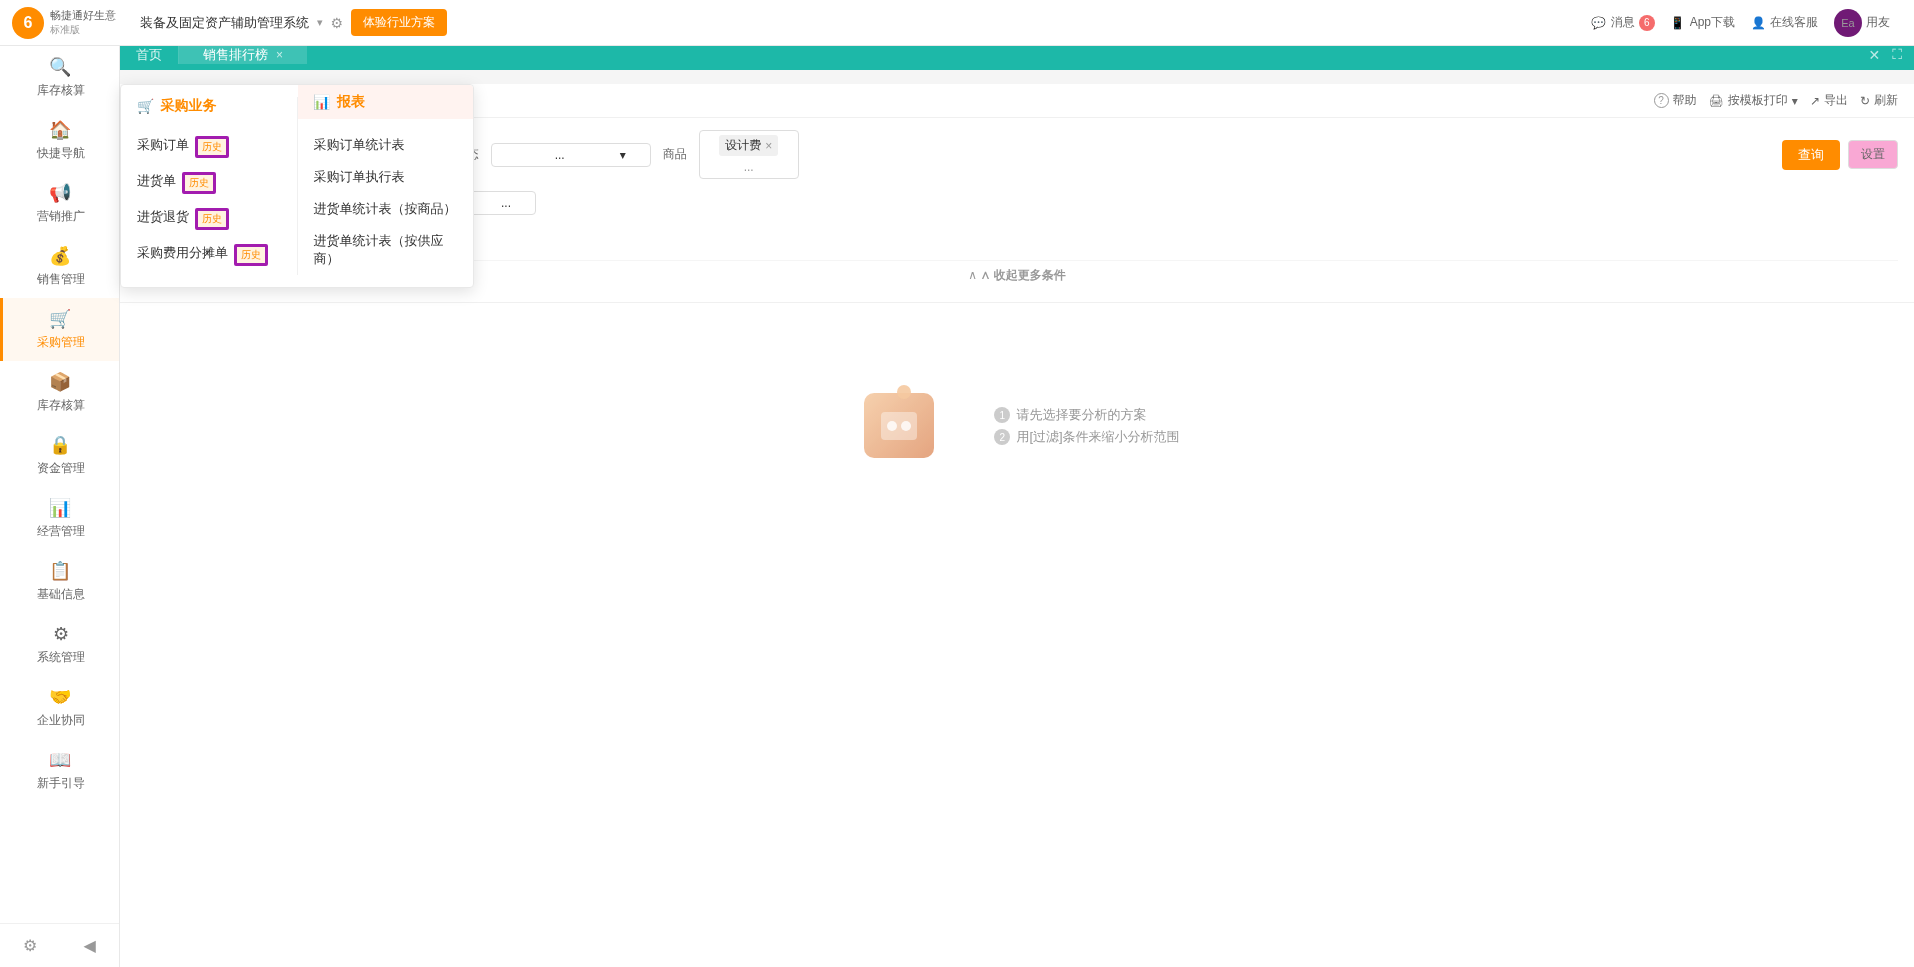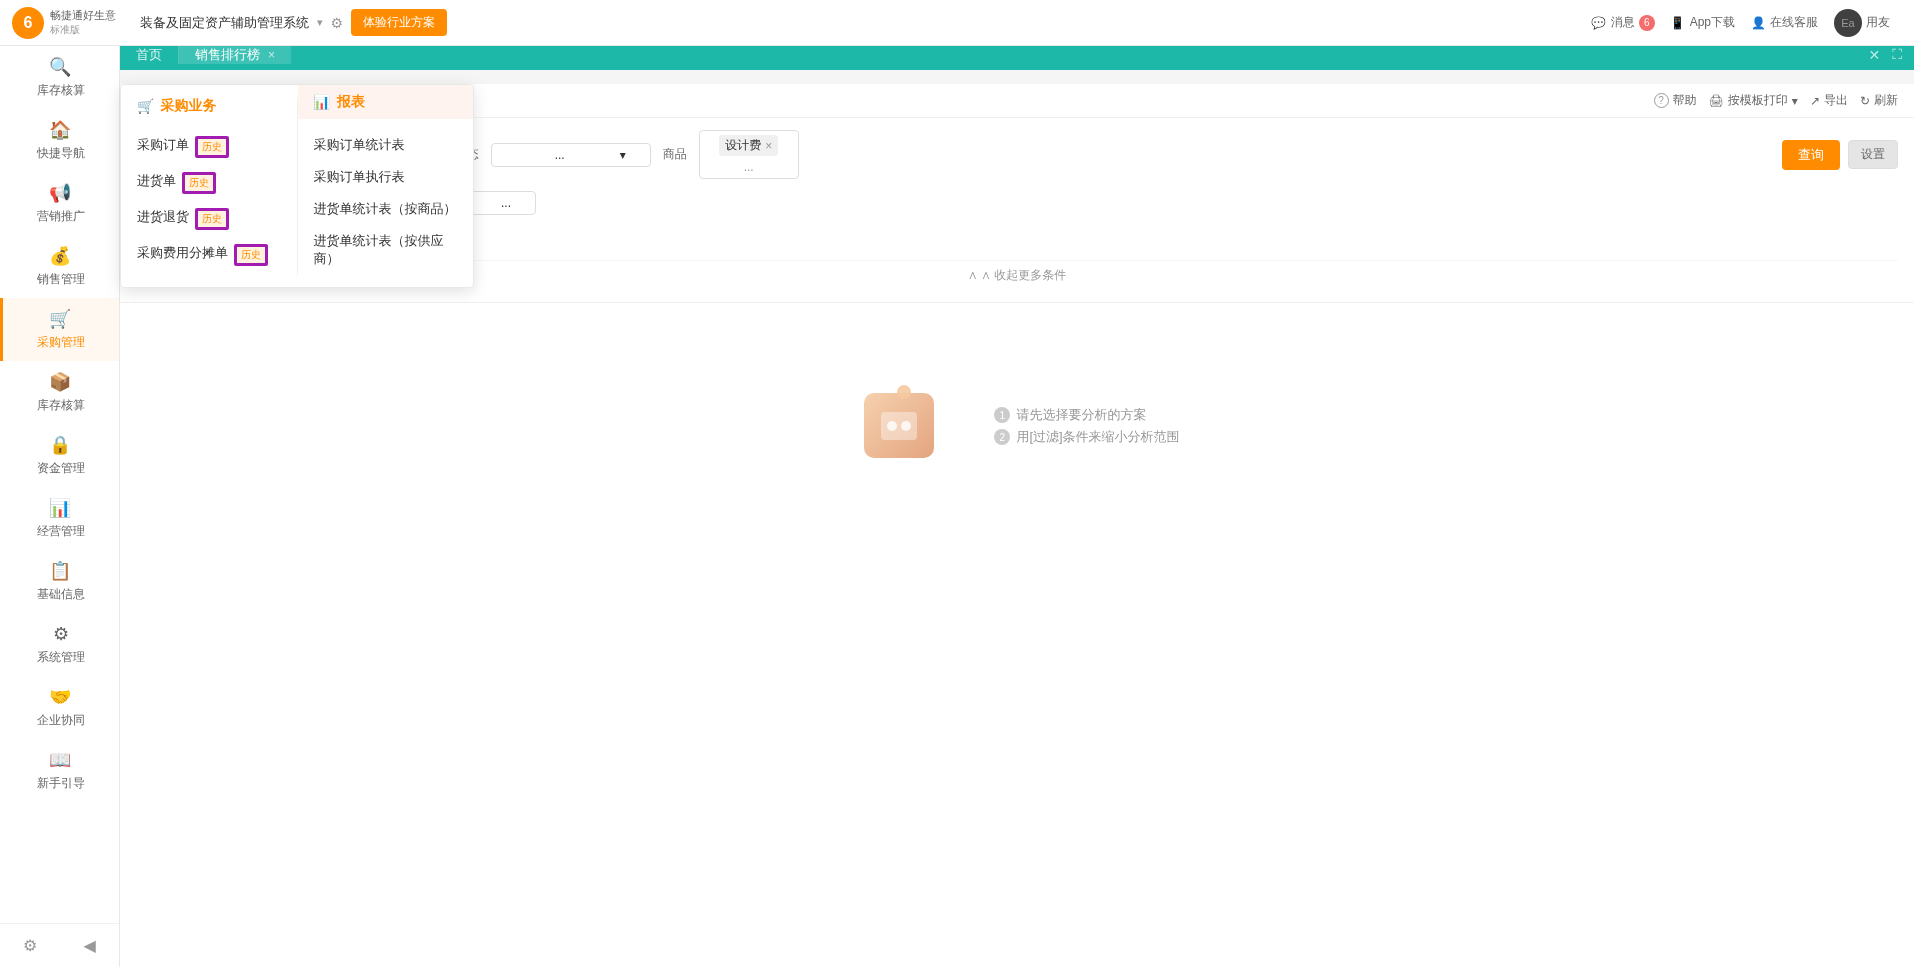--- a/index.html
+++ b/index.html
@@ -49,21 +49,21 @@
     }
     .top-right-item {
       display: flex; align-items: center; gap: 4px;
       color: #666; font-size: 12px; cursor: pointer;
     }
     .msg-badge {
       background: #f56c6c; color: #fff;
       border-radius: 50%; width: 16px; height: 16px;
       font-size: 10px; display: flex; align-items: center; justify-content: center;
     }
-    .avatar { width: 28px; height: 28px; background: #404040; border-radius: 50%; display: flex; align-items: center; justify-content: center; color: #999; text-align: right; }
+    .avatar { width: 28px; height: 28px; background: #701a75; border-radius: 50%; display: flex; align-items: center; justify-content: center; color: #999; text-align: right; }
 
     
     .sidebar {
       width: 120px;
       background: #fff;
       position: fixed;
       top: 46px; left: 0; bottom: 0;
       border-right: 1px solid #e8e8e8;
       z-index: 90;
       display: flex; flex-direction: column;
@@ -92,21 +92,21 @@
       display: flex; align-items: flex-start;
       z-index: 80;
     }
     .tab-home {
       padding: 0 16px; display: flex; align-items: center;
       color: rgba(255,255,255,0.85); font-size: 13px; cursor: pointer;
       border-right: 1px solid rgba(255,255,255,0.2);
     }
     .tab-active {
       background: rgba(255,255,255,0.15);
-      padding: 0 16px; display: flex; align-items: center;
+      padding: 0 24px; display: flex; align-items: center;
       color: #fff; font-size: 13px; cursor: pointer; gap: 8px;
     }
     .tab-close { color: rgba(255,255,255,0.7); font-size: 12px; }
     .tab-bar-right {
       margin-left: auto; display: flex; align-items: center; gap: 12px; padding-right: 12px;
     }
     .tab-bar-icon { color: rgba(255,255,255,0.7); font-size: 14px; cursor: pointer; }
 
     
     .main {
@@ -148,21 +148,21 @@
       display: flex; align-items: center; gap: 4px;
     }
     .filter-tag-close { color: #999; cursor: pointer; }
     .filter-dots { color: #999; }
     .filter-actions { display: flex; align-items: center; gap: 8px; margin-left: auto; }
     .btn-query {
       background: #ff8c00; color: #fff; border: none; border-radius: 4px;
       padding: 6px 16px; font-size: 13px; cursor: pointer;
     }
     .btn-setting {
-      border: 1px solid #ddd; background: #e5e5e5; color: #666;
+      border: 1px solid #ddd; background: #f9a8d4; color: #666;
       border-radius: 4px; padding: 5px 12px; font-size: 12px; cursor: pointer;
     }
     .toolbar-btn {
       display: flex; align-items: center; gap: 4px;
       color: #666; font-size: 12px; cursor: pointer;
     }
     .collapse-bar {
       text-align: center; padding: 6px 0; color: #999; font-size: 12px; cursor: pointer;
       border-top: 1px solid #f5f5f5;
     }
@@ -409,21 +409,21 @@
 
         <span class="filter-label">客户</span>
         <div class="filter-select" style="min-width:200px;">
           <span></span>
           <span>...</span>
         </div>
       </div>
 
       <div class="collapse-bar">
         <span>∧</span>
-        <span style="margin-left:0;">∧ 收起更多条件</span>
+        <span style="margin-left:0;font-weight:bold;">∧ 收起更多条件</span>
       </div>
     </div>
 
     <div class="empty-state">
       <div style="display:flex; align-items:center; gap:40px;">
 
         <div style="width:100px; height:90px; position:relative;">
           <div style="width:70px; height:65px; background:linear-gradient(135deg,#f5c9a0,#e0956a); border-radius:10px; position:absolute; top:10px; left:10px; opacity:0.85; display:flex; align-items:center; justify-content:center;">
             <div style="width:36px; height:28px; background:rgba(255,255,255,0.4); border-radius:4px; display:flex; align-items:center; justify-content:center; gap:4px;">
               <div style="width:10px; height:10px; background:#fff; border-radius:50%; opacity:0.8;"></div>

